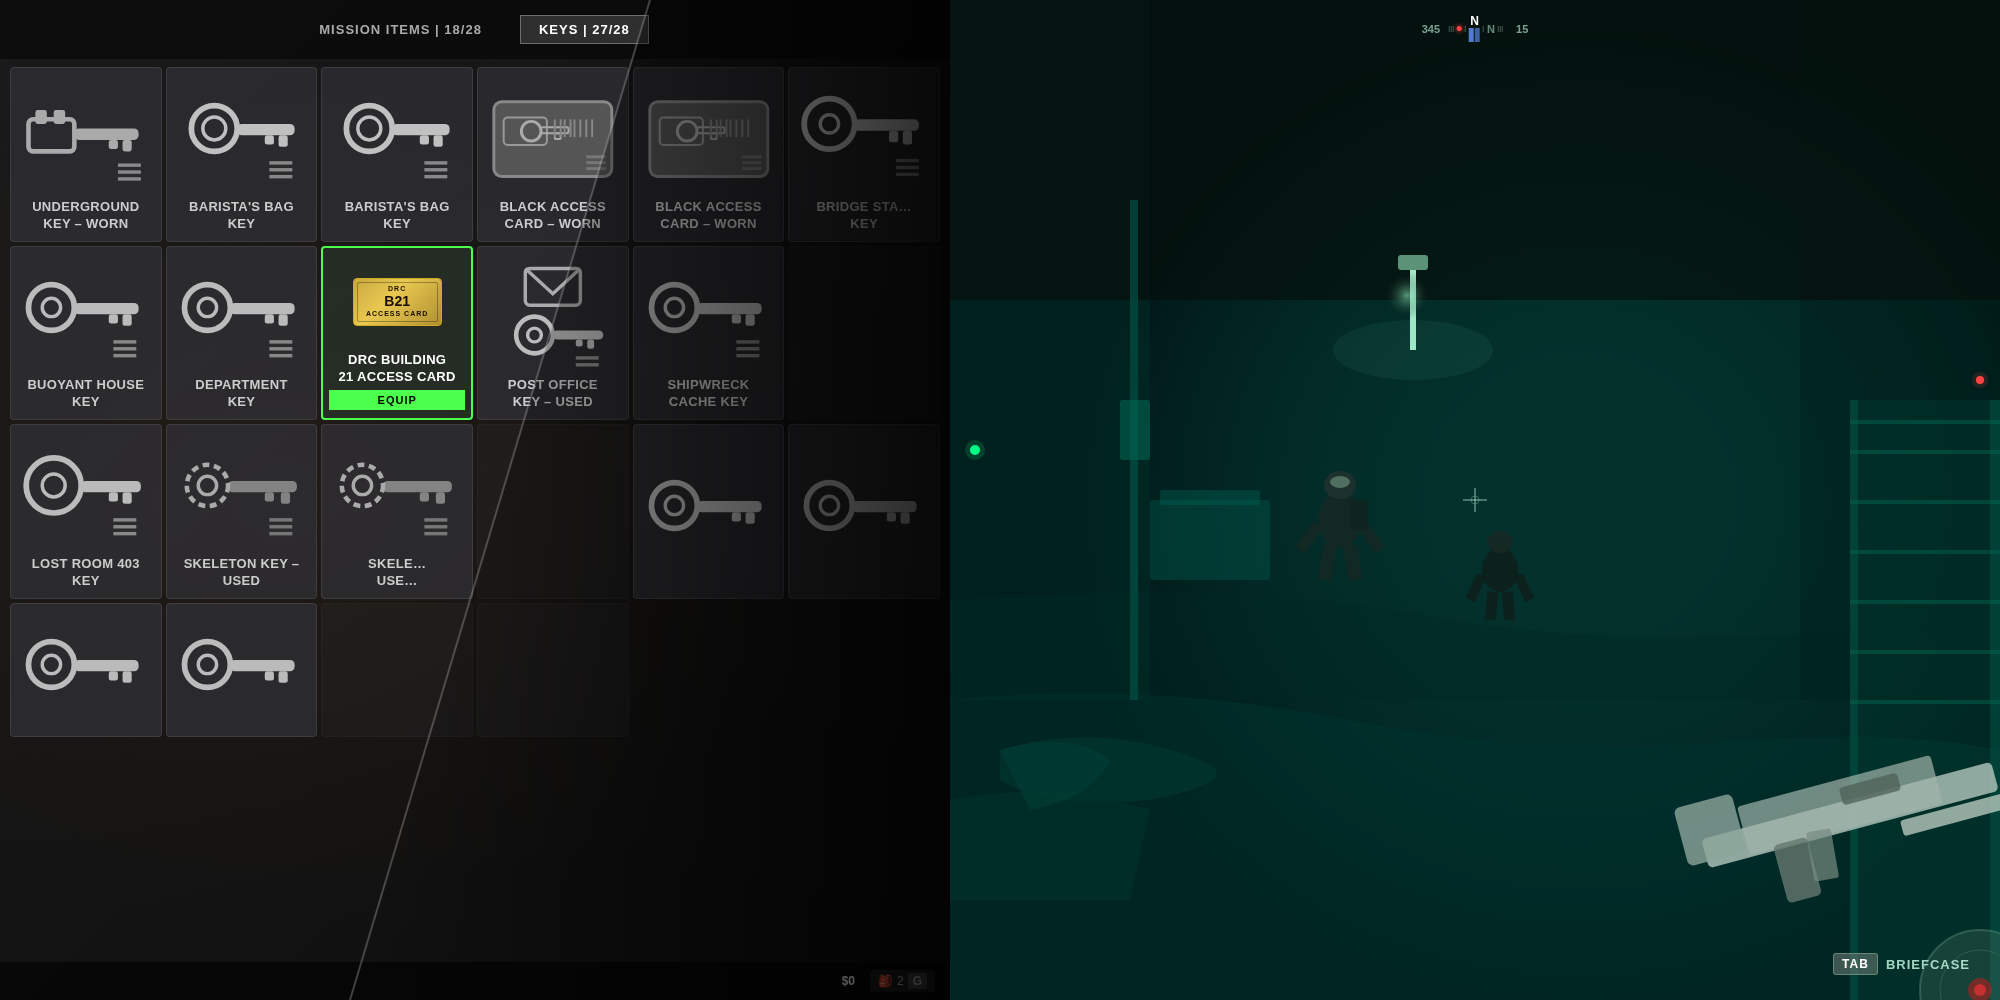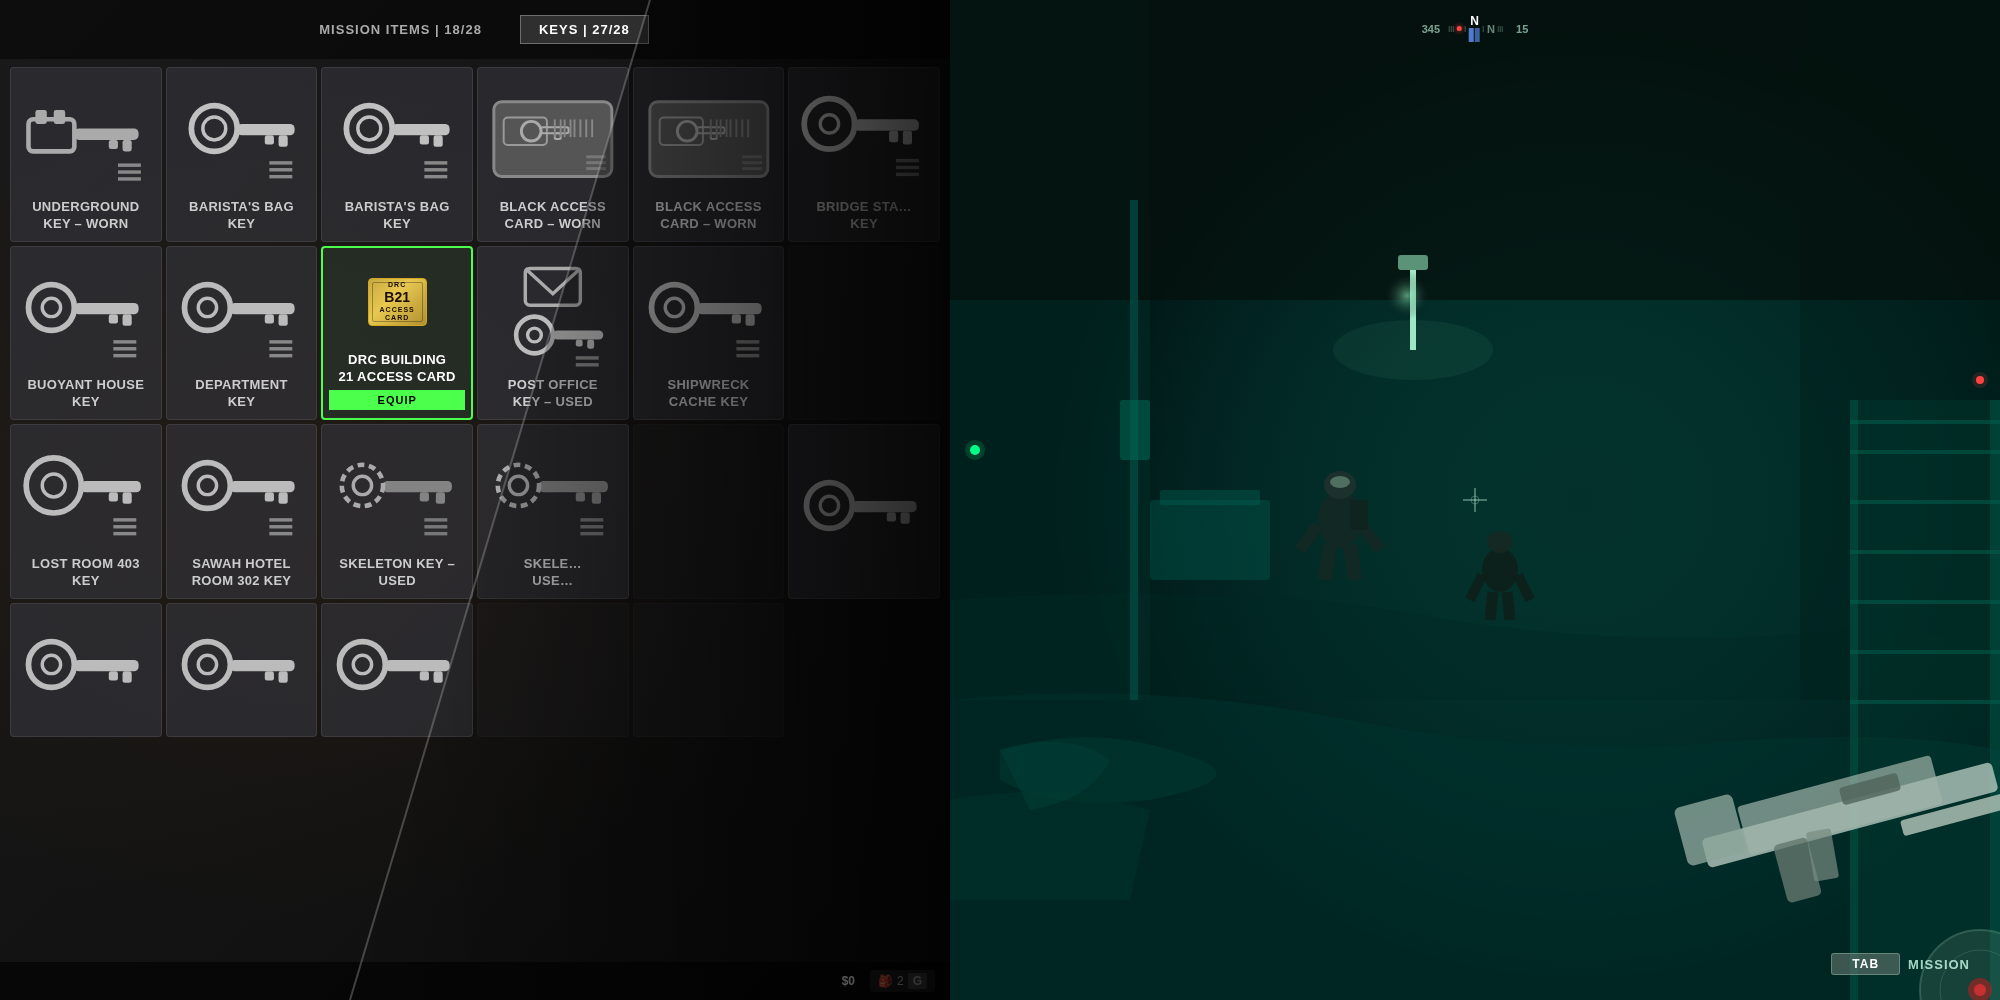--- a/index.html
+++ b/index.html
@@ -109,21 +109,21 @@
       font-size: 11px;
       letter-spacing: 1px;
       text-align: center;
       padding: 4px 8px;
       width: 100%;
       margin-top: 4px;
       text-transform: uppercase;
     }
 
     .drc-card {
-      width: 59px;
+      width: 89px;
       height: 48px;
       background: linear-gradient(135deg, #c8a840 0%, #e8c850 40%, #b09030 100%);
       border-radius: 4px;
       border: 1px solid #d4a820;
       display: flex;
       flex-direction: column;
       align-items: center;
       justify-content: center;
       font-size: 8px;
       font-weight: bold;
@@ -242,21 +242,21 @@
       gap: 8px;
       color: rgba(200,255,230,0.8);
       font-size: 13px;
       font-weight: bold;
       letter-spacing: 1px;
     }
 
     .tab-key {
       background: rgba(100,120,110,0.6);
       border: 1px solid rgba(150,180,160,0.5);
-      padding: 3px 20px;
+      padding: 3px 8px;
       font-size: 12px;
       font-weight: bold;
       color: #fff;
       border-radius: 3px;
     }
 
   </style>
 </head>
 <body>
 
@@ -479,35 +479,20 @@
           <rect x="40" y="25" width="4" height="4" rx="1" fill="#bbb"></rect>
           <line x1="42" y1="37" x2="52" y2="37" stroke="#888" stroke-width="1.5"></line>
           <line x1="42" y1="40" x2="52" y2="40" stroke="#888" stroke-width="1.5"></line>
           <line x1="42" y1="43" x2="52" y2="43" stroke="#888" stroke-width="1.5"></line>
         </svg>
       </div>
       <div class="item-label">LOST ROOM 403<br>KEY</div>
     </div>
 
 
-    <div class="item-cell">
-      <div class="item-icon-area">
-        <svg viewBox="0 0 60 50" fill="none">
-          <circle cx="15" cy="22" r="10" fill="none" stroke="#bbb" stroke-width="2.5"></circle>
-          <circle cx="15" cy="22" r="4" fill="none" stroke="#bbb" stroke-width="1.5"></circle>
-          <rect x="25" y="20" width="28" height="5" rx="2" fill="#bbb"></rect>
-          <rect x="46" y="25" width="4" height="5" rx="1" fill="#bbb"></rect>
-          <rect x="40" y="25" width="4" height="4" rx="1" fill="#bbb"></rect>
-          <line x1="42" y1="37" x2="52" y2="37" stroke="#888" stroke-width="1.5"></line>
-          <line x1="42" y1="40" x2="52" y2="40" stroke="#888" stroke-width="1.5"></line>
-          <line x1="42" y1="43" x2="52" y2="43" stroke="#888" stroke-width="1.5"></line>
-        </svg>
-      </div>
-      <div class="item-label">SAWAH HOTEL<br>ROOM 302 KEY</div>
-    </div>
 
     <div class="item-cell">
       <div class="item-icon-area">
         <svg viewBox="0 0 60 50" fill="none">
           <circle cx="15" cy="22" r="9" fill="none" stroke="#aaa" stroke-width="2" stroke-dasharray="3,2"></circle>
           <circle cx="15" cy="22" r="4" fill="none" stroke="#aaa" stroke-width="1.5"></circle>
           <rect x="24" y="20" width="30" height="5" rx="2" fill="#aaa" opacity="0.7"></rect>
           <rect x="47" y="25" width="4" height="5" rx="1" fill="#aaa" opacity="0.7"></rect>
           <rect x="40" y="25" width="4" height="4" rx="1" fill="#aaa" opacity="0.7"></rect>
           <line x1="42" y1="37" x2="52" y2="37" stroke="#777" stroke-width="1.5"></line>
@@ -750,16 +735,16 @@
   <div style="position:absolute; top:50%; left:50%; transform:translate(-50%,-50%); width:24px; height:24px; pointer-events:none;">
     <svg viewBox="0 0 24 24" width="24" height="24">
       <line x1="0" y1="12" x2="24" y2="12" stroke="rgba(200,255,230,0.7)" stroke-width="1"></line>
       <line x1="12" y1="0" x2="12" y2="24" stroke="rgba(200,255,230,0.7)" stroke-width="1"></line>
       <circle cx="12" cy="12" r="4" fill="none" stroke="rgba(200,255,230,0.5)" stroke-width="0.5"></circle>
     </svg>
   </div>
 
   <div class="tab-indicator">
     <span class="tab-key">TAB</span>
-    <span>MISSION</span>
+    <span>BRIEFCASE</span>
   </div>
 
 </div>
 
 </body></html>

